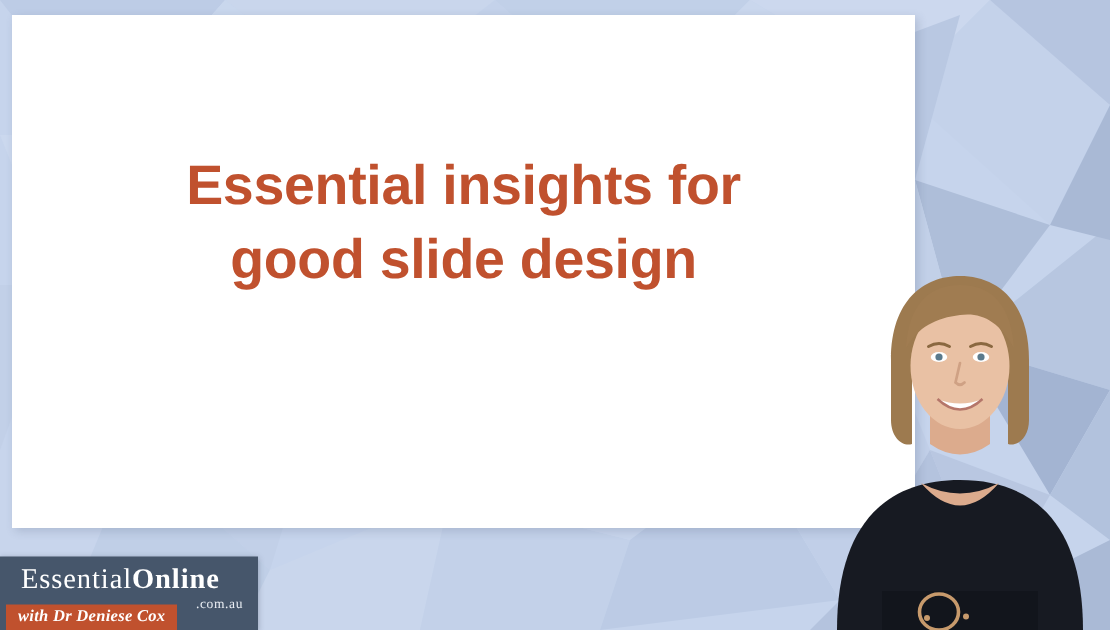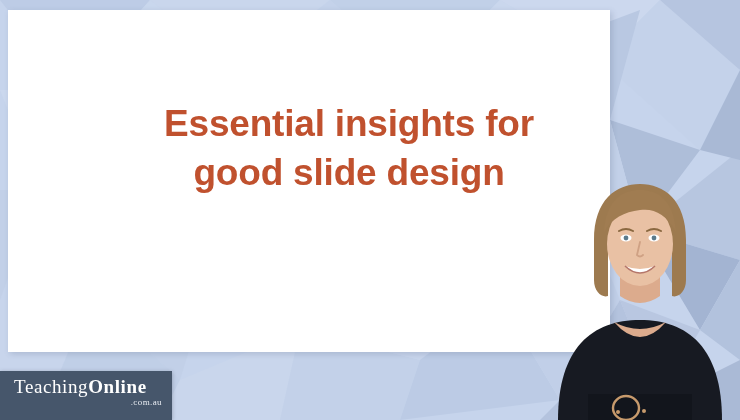--- a/index.html
+++ b/index.html
@@ -40,21 +40,20 @@
     left: 0;
     top: 90px;
     width: 602px;
     text-align: center;
     color: #c0512e;
     font-size: 37px;
     font-weight: bold;
     line-height: 1.32;
     letter-spacing: -0.2px;
     white-space: pre-line;
-    margin-left: 40px;
   }
 
   
   .presenter {
     position: absolute;
     left: 540px;
     top: 180px;
     width: 200px;
     height: 240px;
     overflow: hidden;
@@ -194,18 +193,19 @@
         <rect x="48" y="214" width="104" height="26" fill="#12151c"></rect>
         <ellipse cx="86" cy="228" rx="13" ry="12" fill="none" stroke="#c79a6c" stroke-width="2.4"></ellipse>
         <circle cx="78" cy="232" r="2" fill="#c79a6c"></circle>
         <circle cx="104" cy="231" r="2" fill="#c79a6c"></circle>
       </g>
     </svg>
   </div>
 
   <div class="logo">
     <div class="logo-wordmark">
-      <span class="lw-light">Teaching</span><span class="lw-bold">Online</span>
+      <span class="lw-light">Essential</span><span class="lw-bold">Online</span>
     </div>
     <div class="logo-domain">.com.au</div>
+    <div class="logo-tagline">with Dr Deniese Cox</div>
   </div>
 
 </div>
 
 </body></html>

